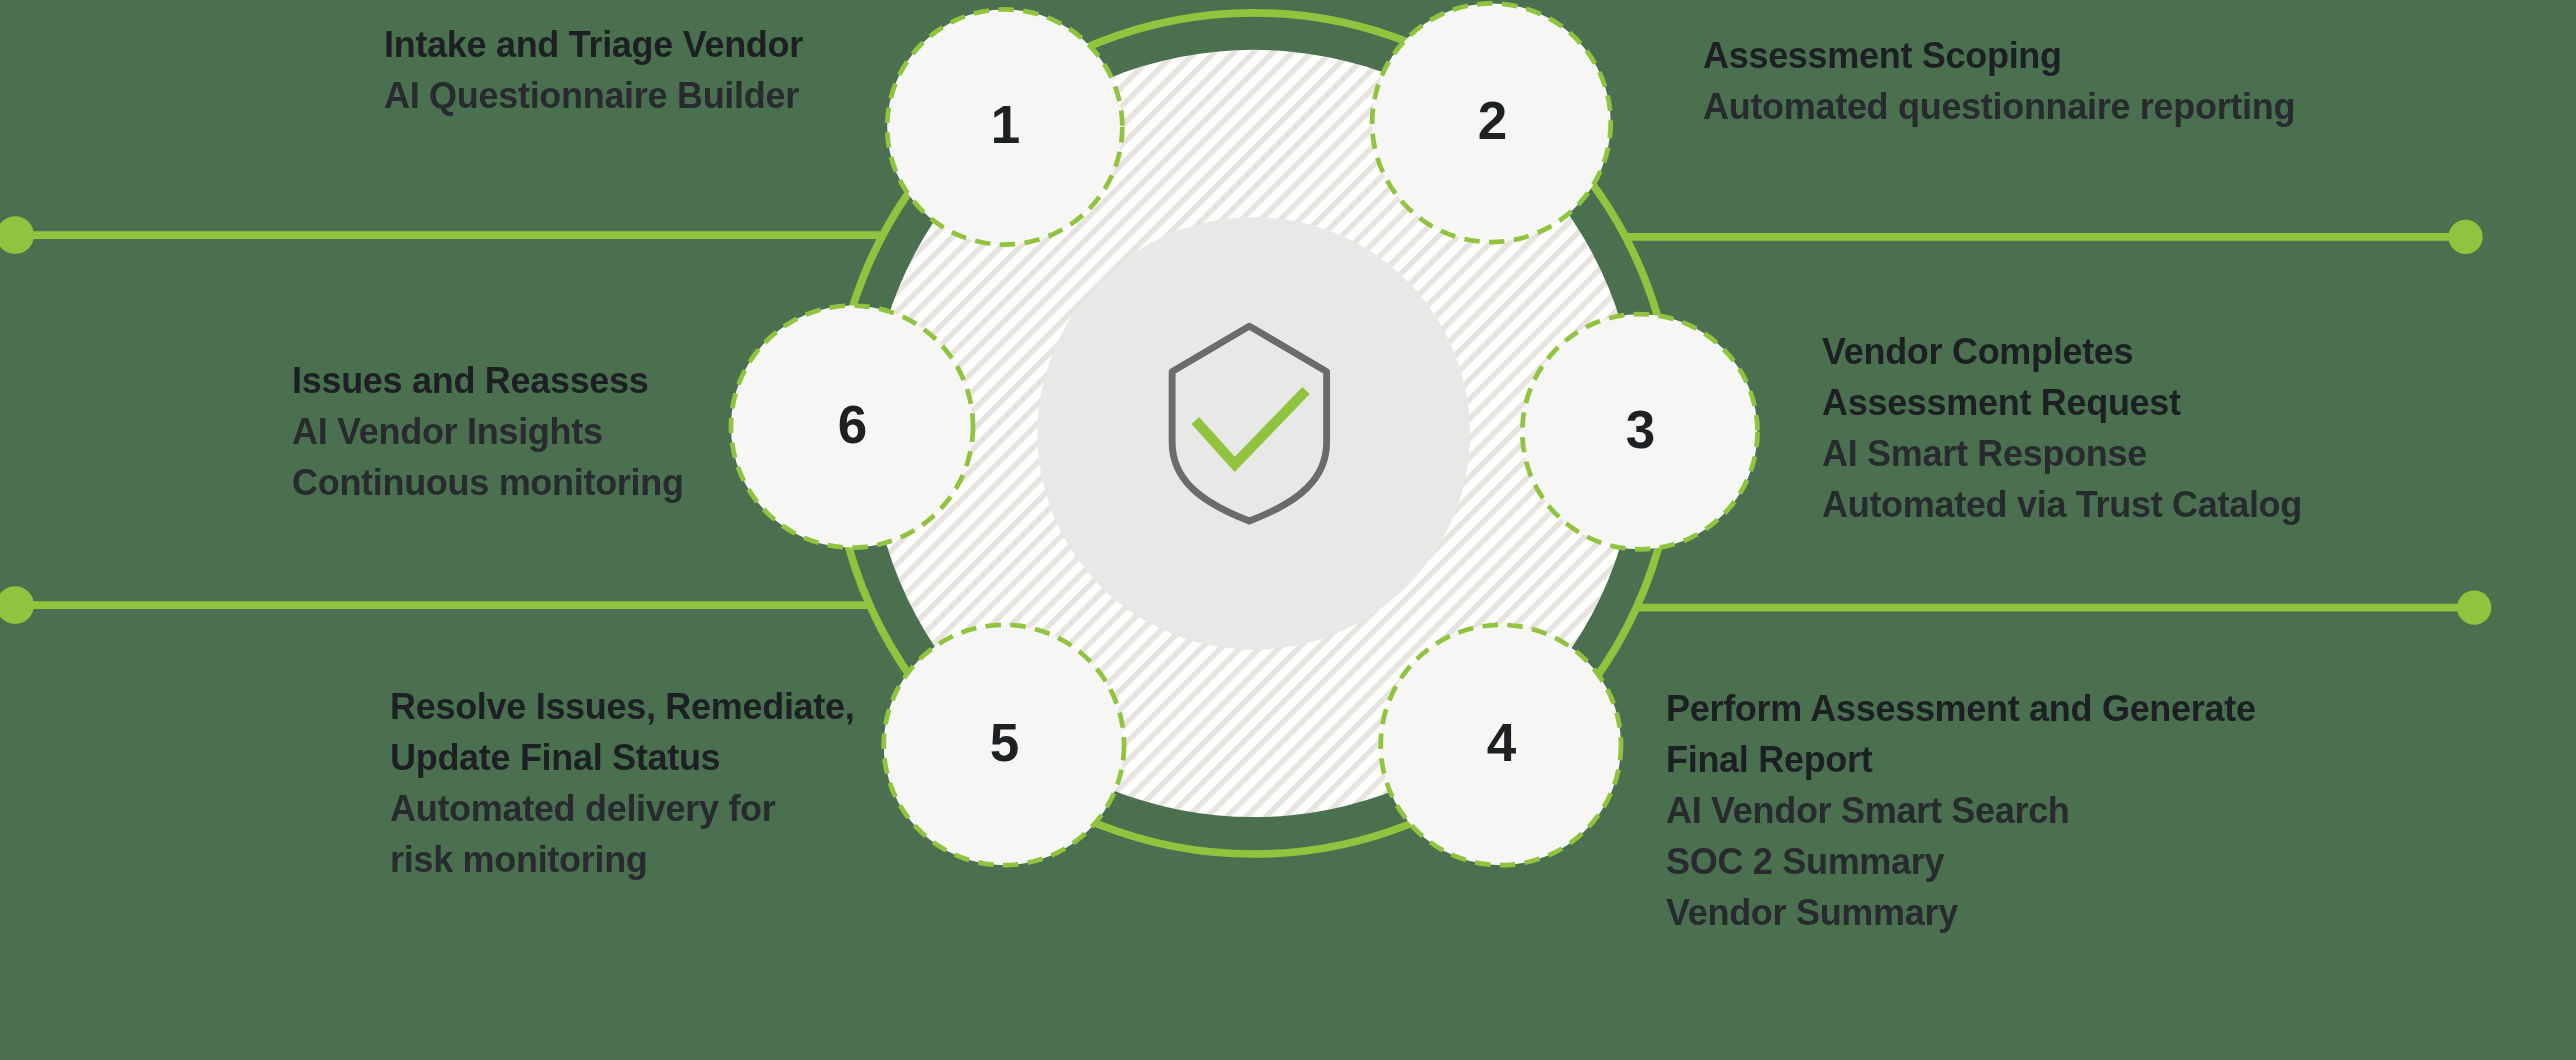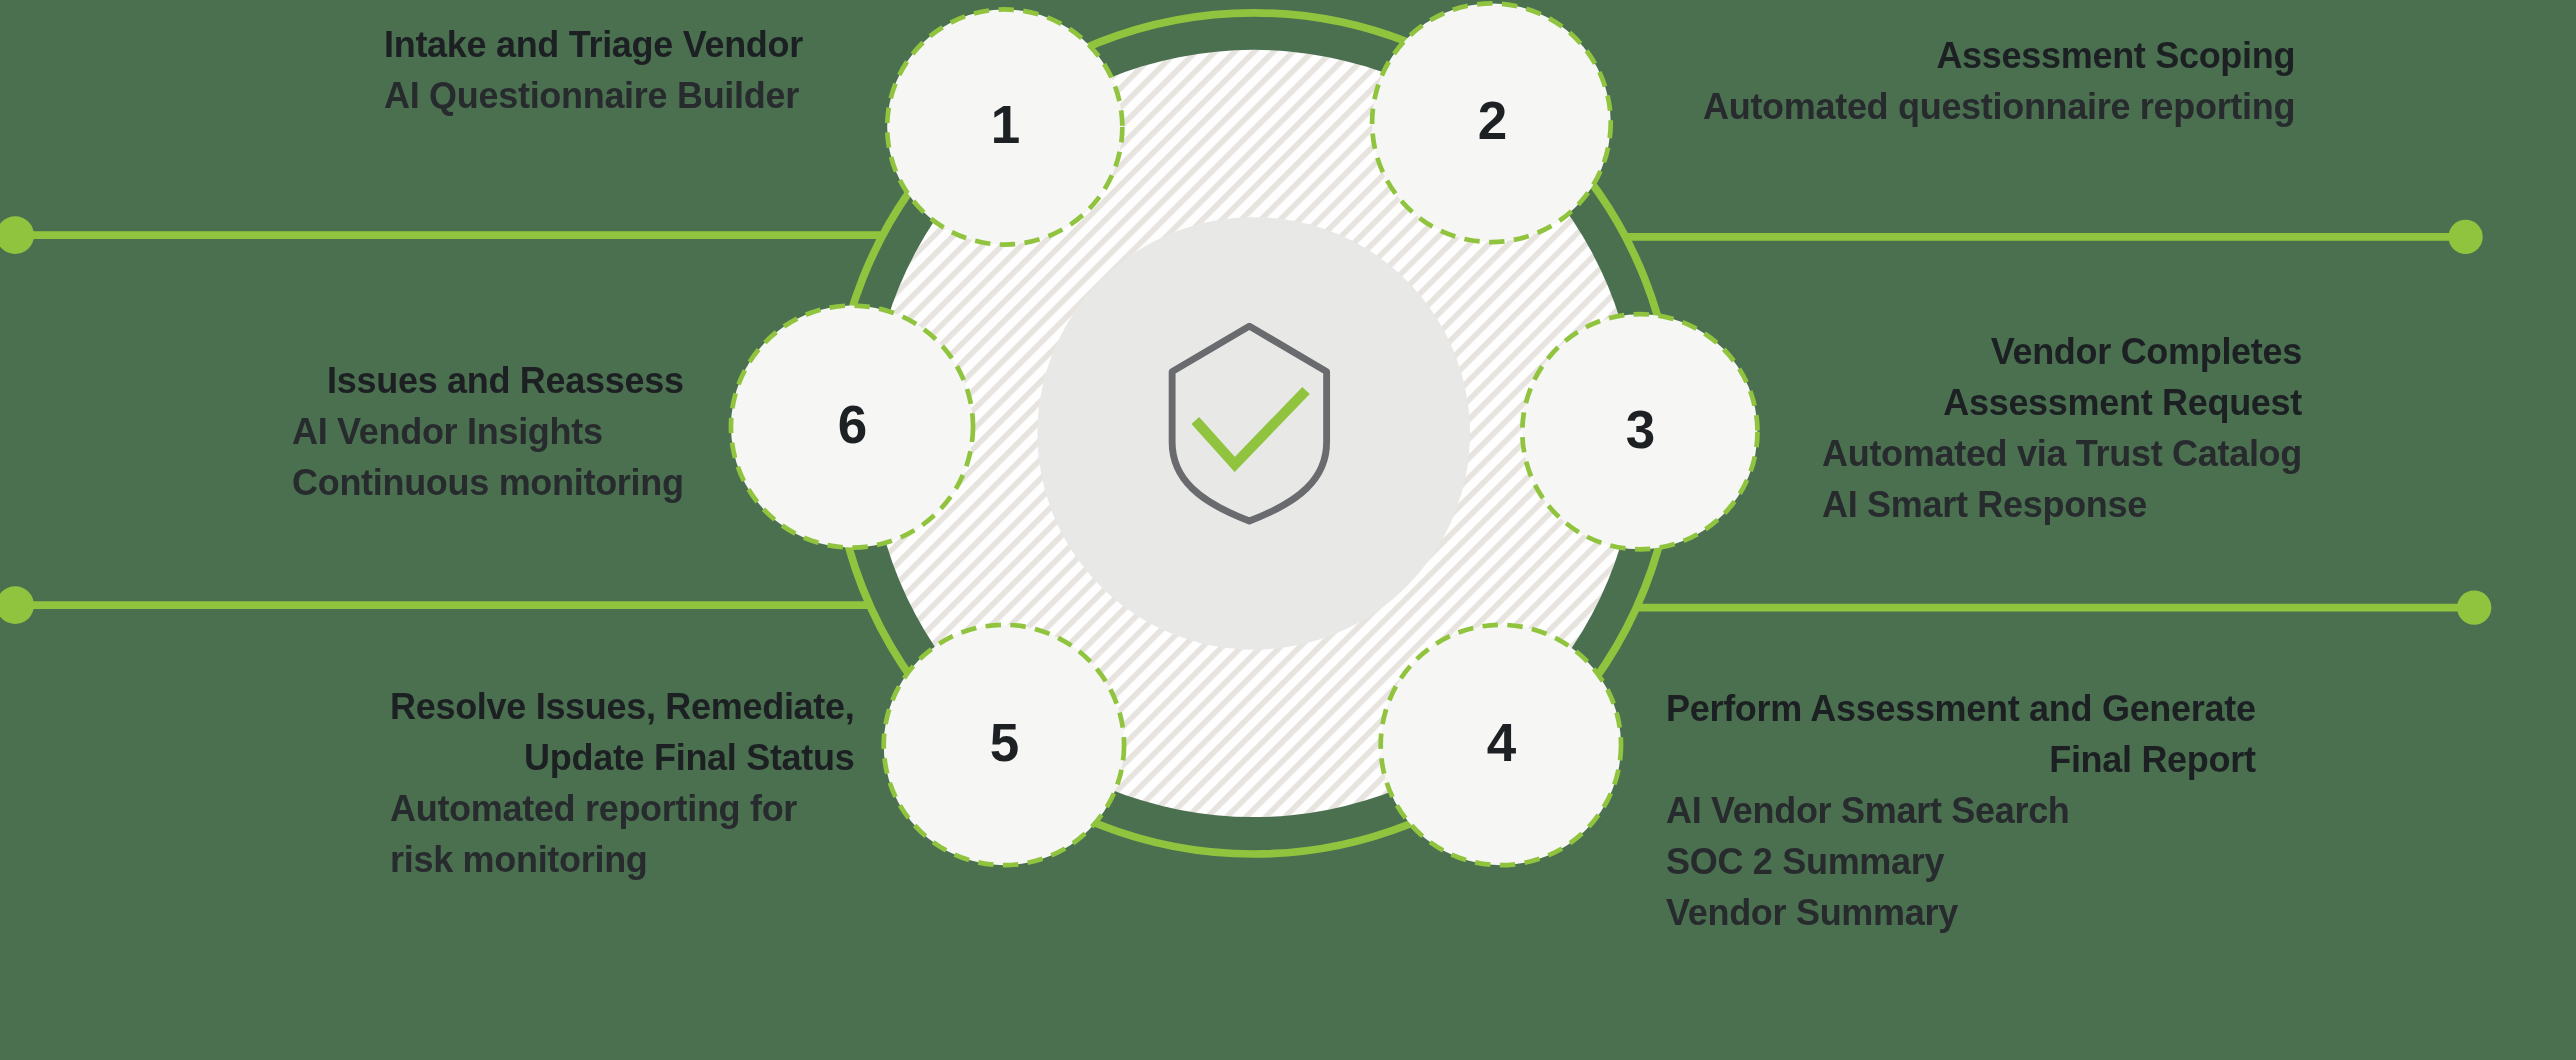--- a/index.html
+++ b/index.html
@@ -28,21 +28,21 @@
     font-size:53px;font-weight:700;color:#1E2124;
     letter-spacing:-0.9px;
   }
   .label{
     position:absolute;
     white-space:nowrap;
     line-height:51px;
     font-size:36px;
     letter-spacing:-0.3px;
   }
-  .label .t{font-weight:700;color:var(--title-color);text-align:right;}
+  .label .t{font-weight:700;color:var(--title-color);}
   .label .d{font-weight:700;color:var(--desc-color);}
 </style>
 </head>
 <body>
 
 <div class="canvas">
 
   <svg width="2576" height="1060" viewBox="0 0 3000 1235">
     <defs>
       <pattern id="stripes" width="16" height="16" patternUnits="userSpaceOnUse" patternTransform="rotate(45)">
@@ -93,36 +93,36 @@
   </div>
 
   <div class="label" style="left:1703px;top:30px">
     <div class="t">Assessment Scoping</div>
     <div class="d">Automated questionnaire reporting</div>
   </div>
 
   <div class="label" style="left:1822px;top:326px">
     <div class="t">Vendor Completes</div>
     <div class="t">Assessment Request</div>
+    <div class="d">AI Smart Response</div>
     <div class="d">Automated via Trust Catalog</div>
-    <div class="d">AI Smart Response</div>
   </div>
 
   <div class="label" style="left:1666px;top:683px">
     <div class="t">Perform Assessment and Generate</div>
     <div class="t">Final Report</div>
     <div class="d">AI Vendor Smart Search</div>
     <div class="d">SOC 2 Summary</div>
     <div class="d">Vendor Summary</div>
   </div>
 
   <div class="label" style="left:390px;top:681px">
     <div class="t">Resolve Issues, Remediate,</div>
     <div class="t">Update Final Status</div>
-    <div class="d">Automated reporting for</div>
+    <div class="d">Automated delivery for</div>
     <div class="d">risk monitoring</div>
   </div>
 
   <div class="label" style="left:292px;top:355px">
     <div class="t">Issues and Reassess</div>
     <div class="d">AI Vendor Insights</div>
     <div class="d">Continuous monitoring</div>
   </div>
 
 </div>

